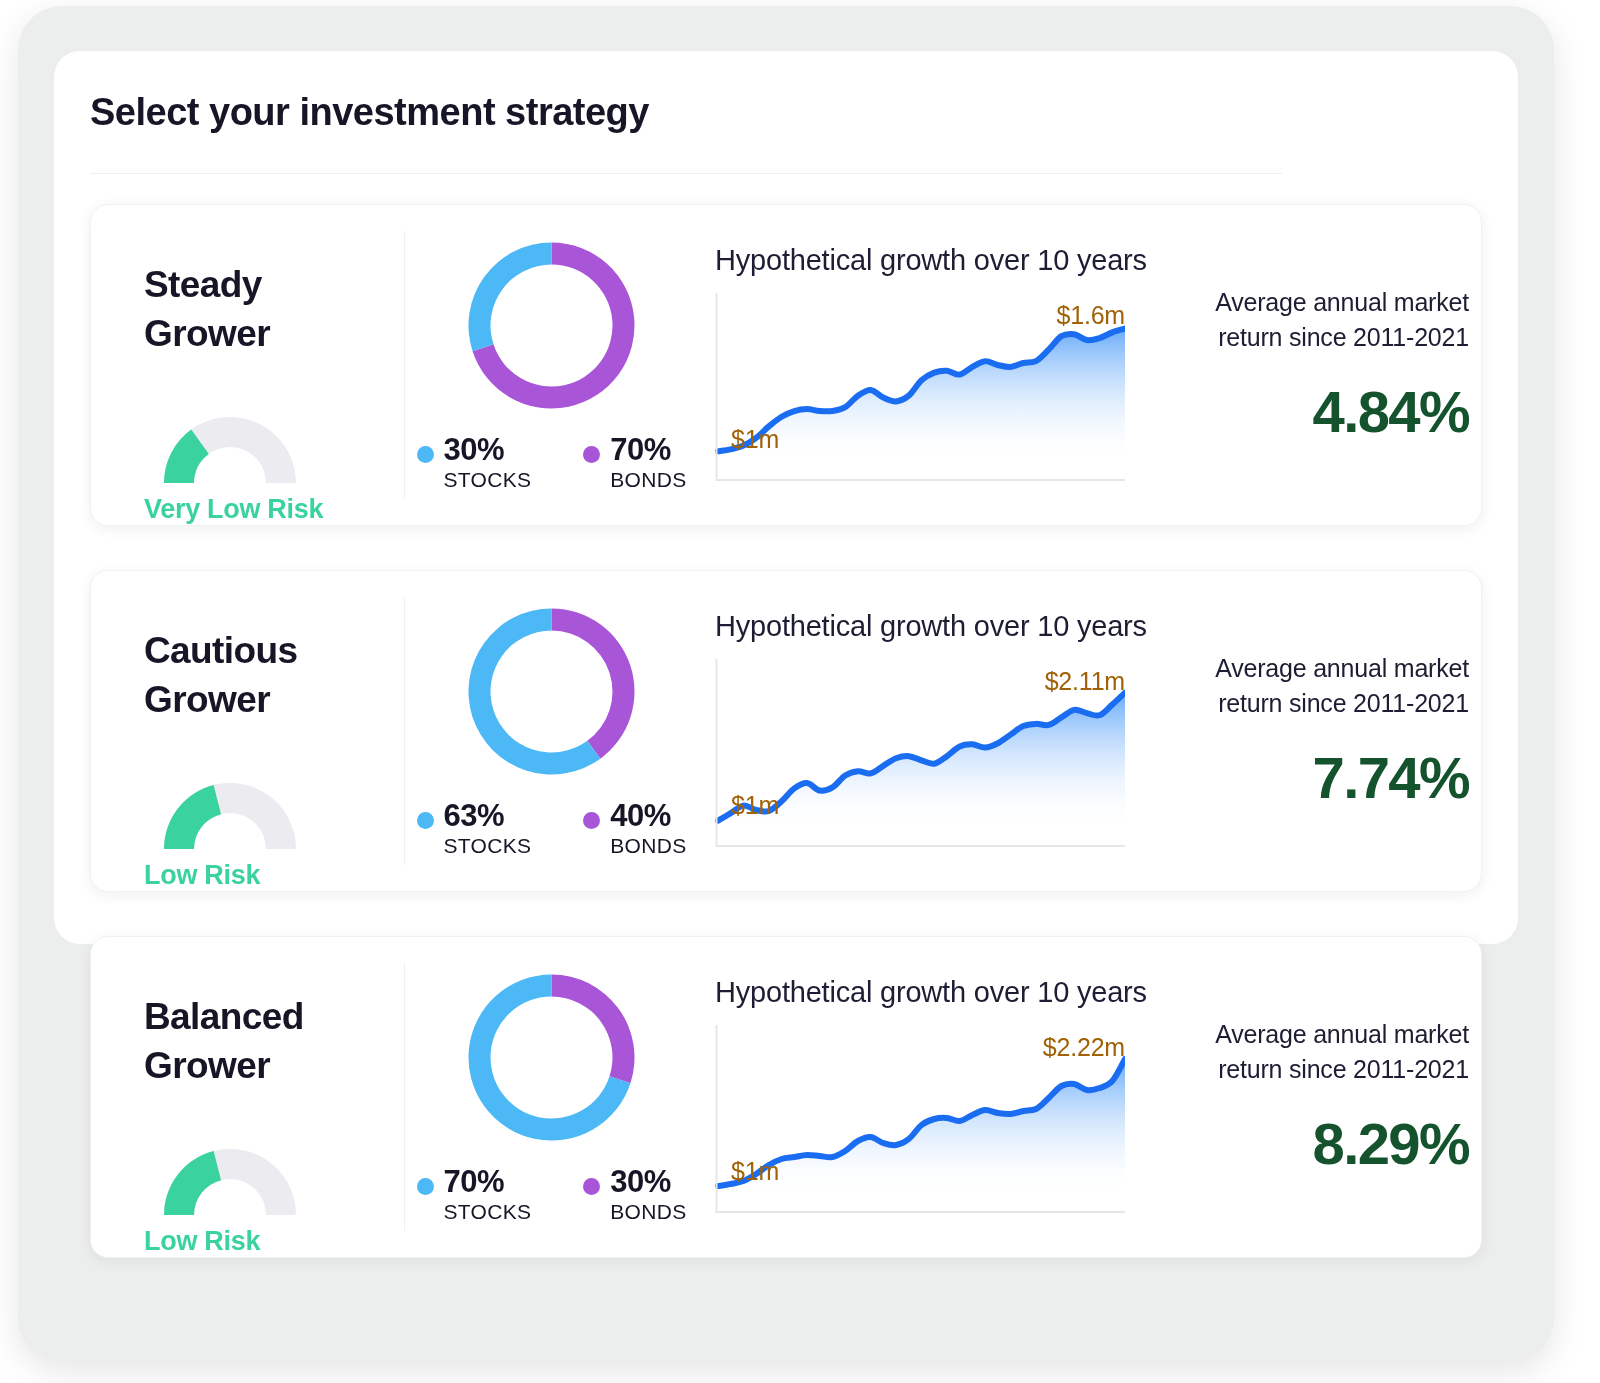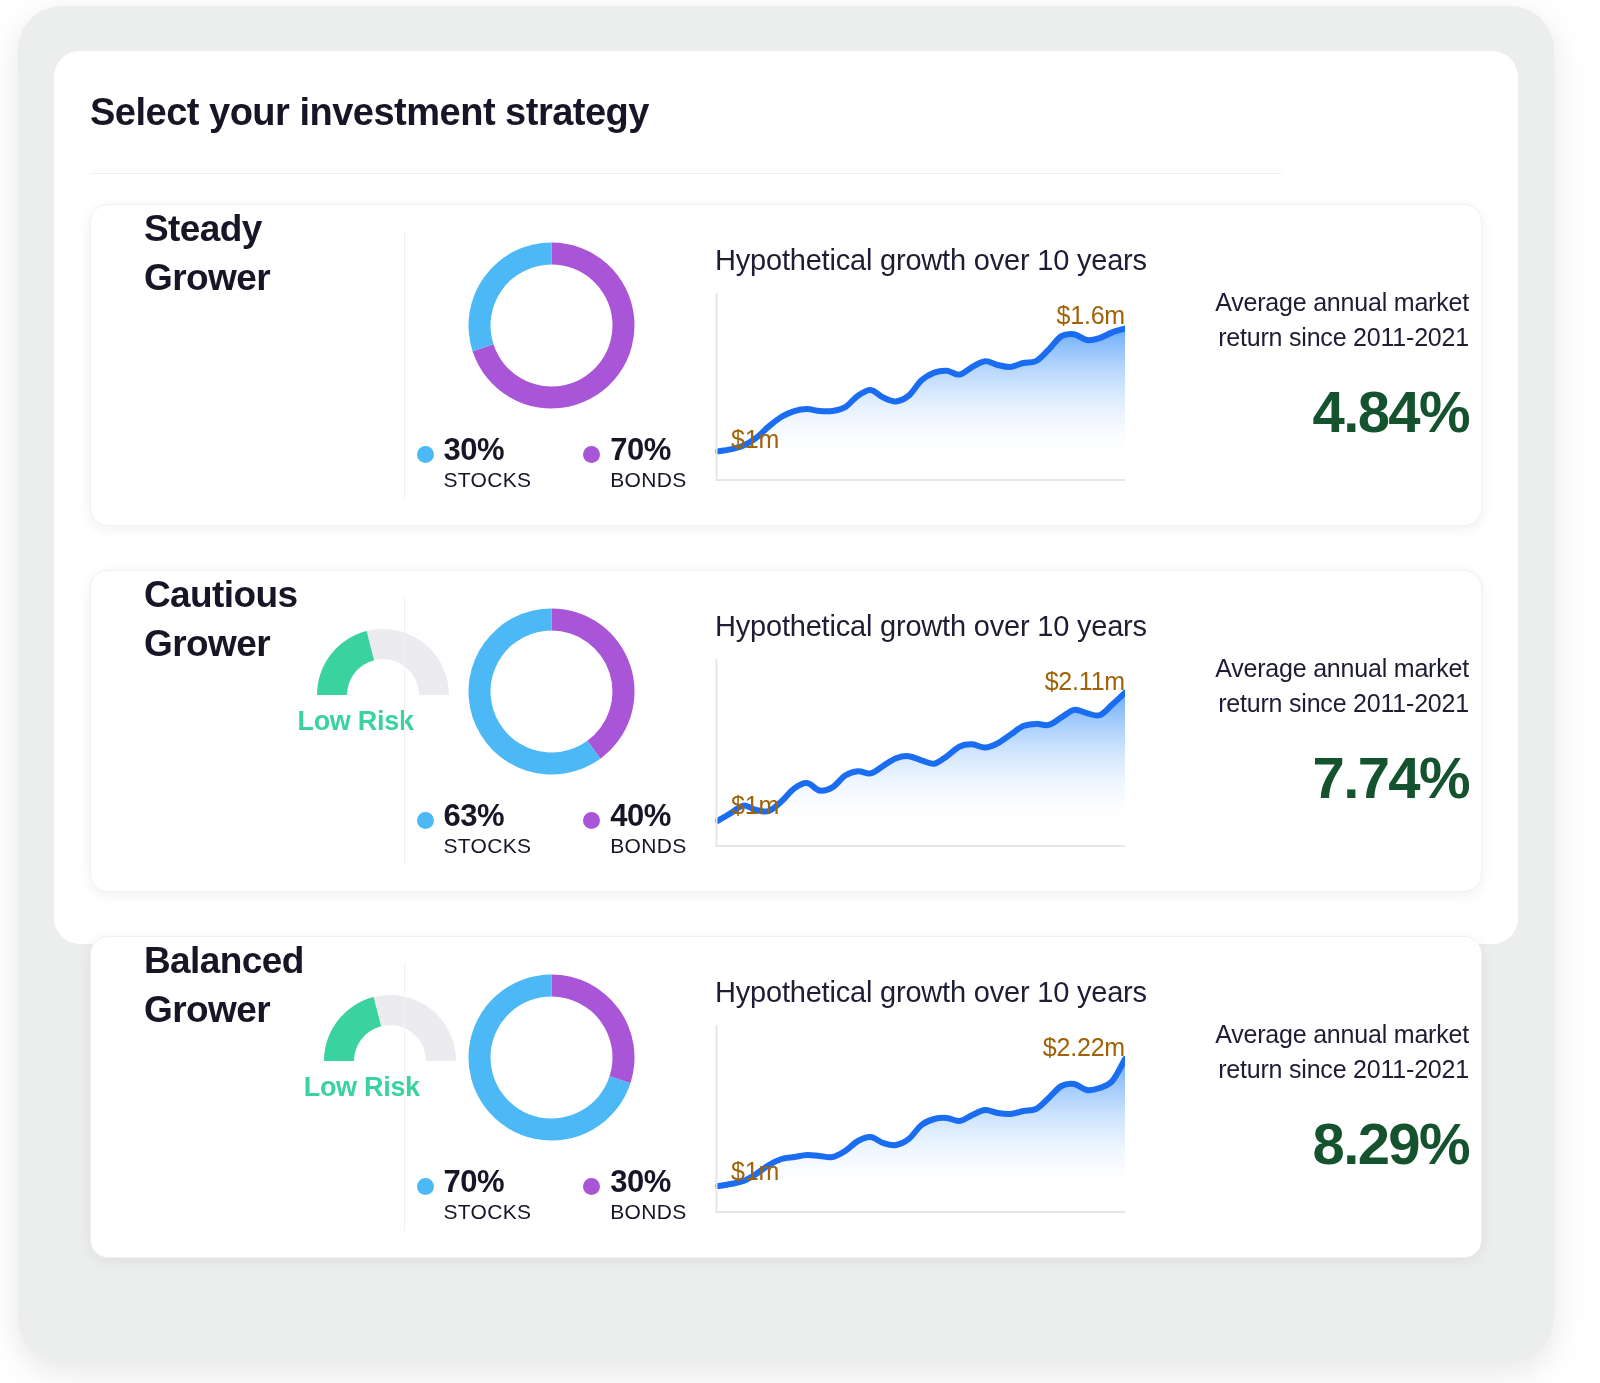--- a/index.html
+++ b/index.html
@@ -75,22 +75,22 @@
   }
   .card:last-child { margin-bottom: 0; }
 
   
   .col-name {
     width: 313px;
     flex: none;
     padding-left: 53px;
     align-self: stretch;
     display: flex;
-    flex-direction: row;
-    justify-content: flex-start;
+    flex-direction: column;
+    justify-content: flex-end;
   }
 
   .strategy-name {
     font-size: 37px;
     font-weight: 700;
     line-height: 1.32;
     letter-spacing: -0.6px;
     color: #161627;
     max-width: 230px;
   }
@@ -222,20 +222,27 @@
 
 <div class="panel">
 
   <div class="page-title">Select your investment strategy</div>
   <div class="title-divider"></div>
 
   <div class="cards" id="cards">
       <div class="card">
         <div class="col-name">
           <div class="strategy-name"><span>Steady</span><br><span>Grower</span></div>
+          <div class="gauge-wrap">
+            <svg width="172" height="90" viewBox="0 0 172 90" class="gauge-svg">
+              <path d="M 20 85.99999999999999 A 66 66 0 0 1 152 86 L 122 86 A 36 36 0 0 0 50 86 Z" fill="#ecebf0"></path>
+              <path d="M 20 85.99999999999999 A 66 66 0 0 1 47.20617334869678 32.60487837125347 L 64.83973091747097 56.875388202501895 A 36 36 0 0 0 50 86 Z" fill="#3ad29f"></path>
+            </svg>
+            <div class="risk-label">Very Low Risk</div>
+          </div>
         </div>
         <div class="vdiv"></div>
         <div class="col-donut">
           <svg width="175" height="175" viewBox="0 0 175 175" class="donut-svg">
             <path d="M 87.5 4.5 A 83 83 0 1 1 8.562309147502262 113.14841053312064 L 29.485552505995635 106.3500366568718 A 61 61 0 1 0 87.5 26.5 Z" fill="#a855d8"></path>
             <path d="M 8.562309147502262 113.14841053312064 A 83 83 0 0 1 87.49999999999999 4.5 L 87.49999999999999 26.5 A 61 61 0 0 0 29.485552505995635 106.3500366568718 Z" fill="#4cb8f5"></path>
           </svg>
           <div class="legend">
             <div class="legend-item">
               <span class="legend-dot" style="background: rgb(76, 184, 245);"></span>

